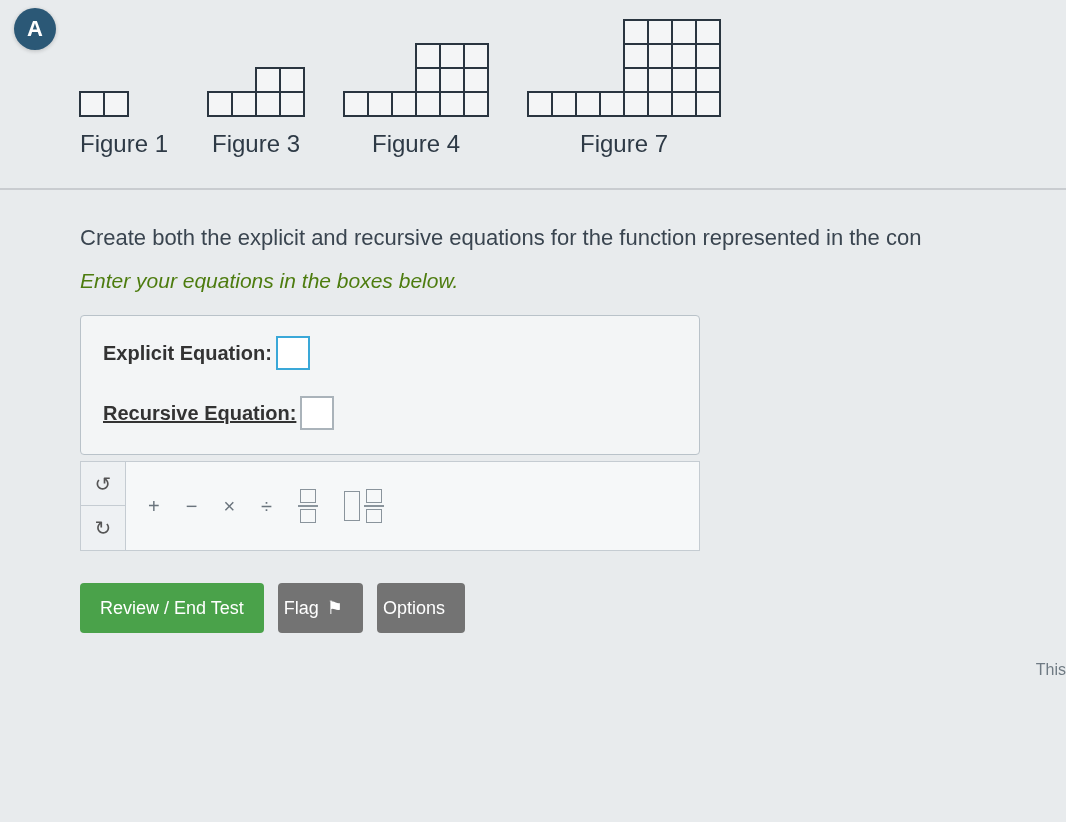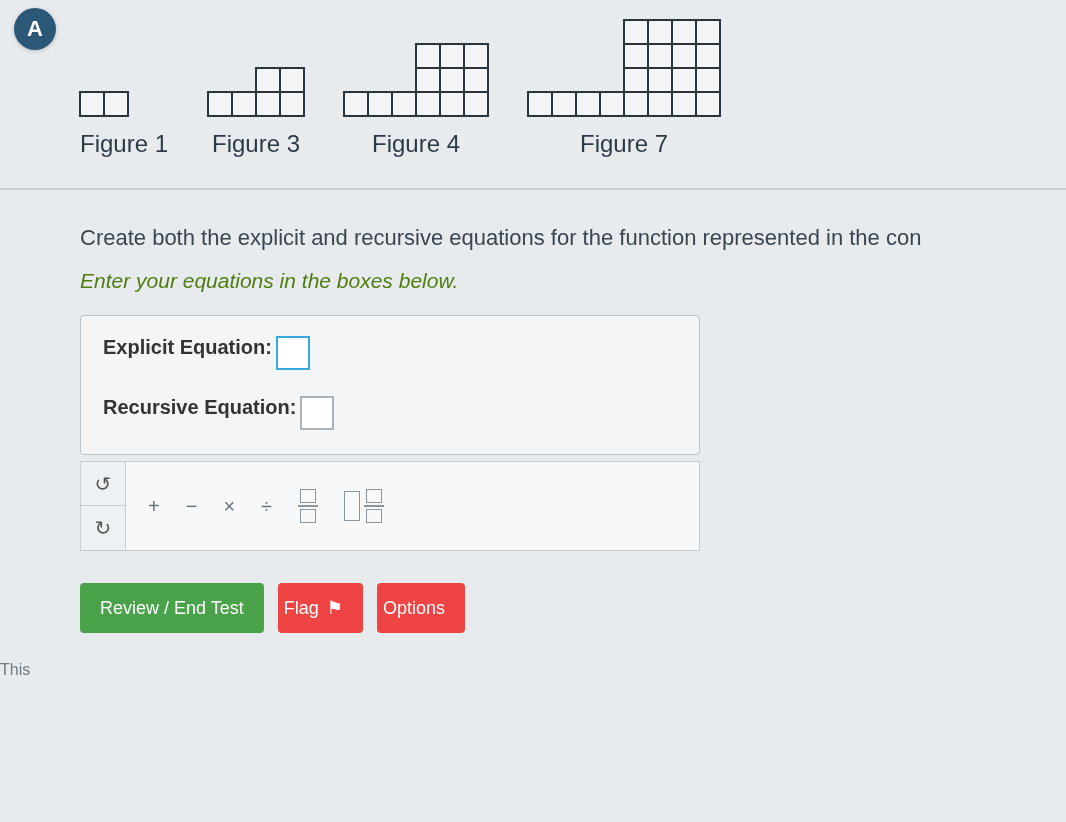--- a/index.html
+++ b/index.html
@@ -66,24 +66,25 @@
     .answer-box {
       border: 1px solid #b9c2c9;
       border-radius: 4px;
       background: #f3f5f6;
       padding: 20px 22px;
       width: 620px;
       margin-bottom: 6px;
     }
     .eq-row {
       display: flex;
+      align-items: center;
       gap: 4px;
       margin-bottom: 26px;
     }
-    .eq-row:last-child { margin-bottom: 4px; }
+    .eq-row:last-child { margin-bottom: 4px; text-decoration: underline; }
     .eq-label {
       font-size: 20px;
       font-weight: bold;
       color: #333;
     }
     .eq-input {
       width: 34px;
       height: 34px;
       border: 2px solid #3aa8d8;
       background: #fff;
@@ -146,23 +147,23 @@
       border-radius: 4px;
       color: #fff;
       font-size: 18px;
       display: inline-flex;
       align-items: center;
       gap: 8px;
       cursor: pointer;
       border: none;
     }
     .btn-green { background: #4aa24a; }
-    .btn-blue { background: #ef4444; padding-left: 6px; }
+    .btn-blue { background: #737373; padding-left: 6px; }
     .footer-hint {
-      text-align: left;
+      text-align: right;
       color: #6f7a83;
       font-size: 16px;
       margin-top: 18px;
     }
   </style>
 </head>
 <body>
 
 <div class="badge-top">
   <span>A</span>

